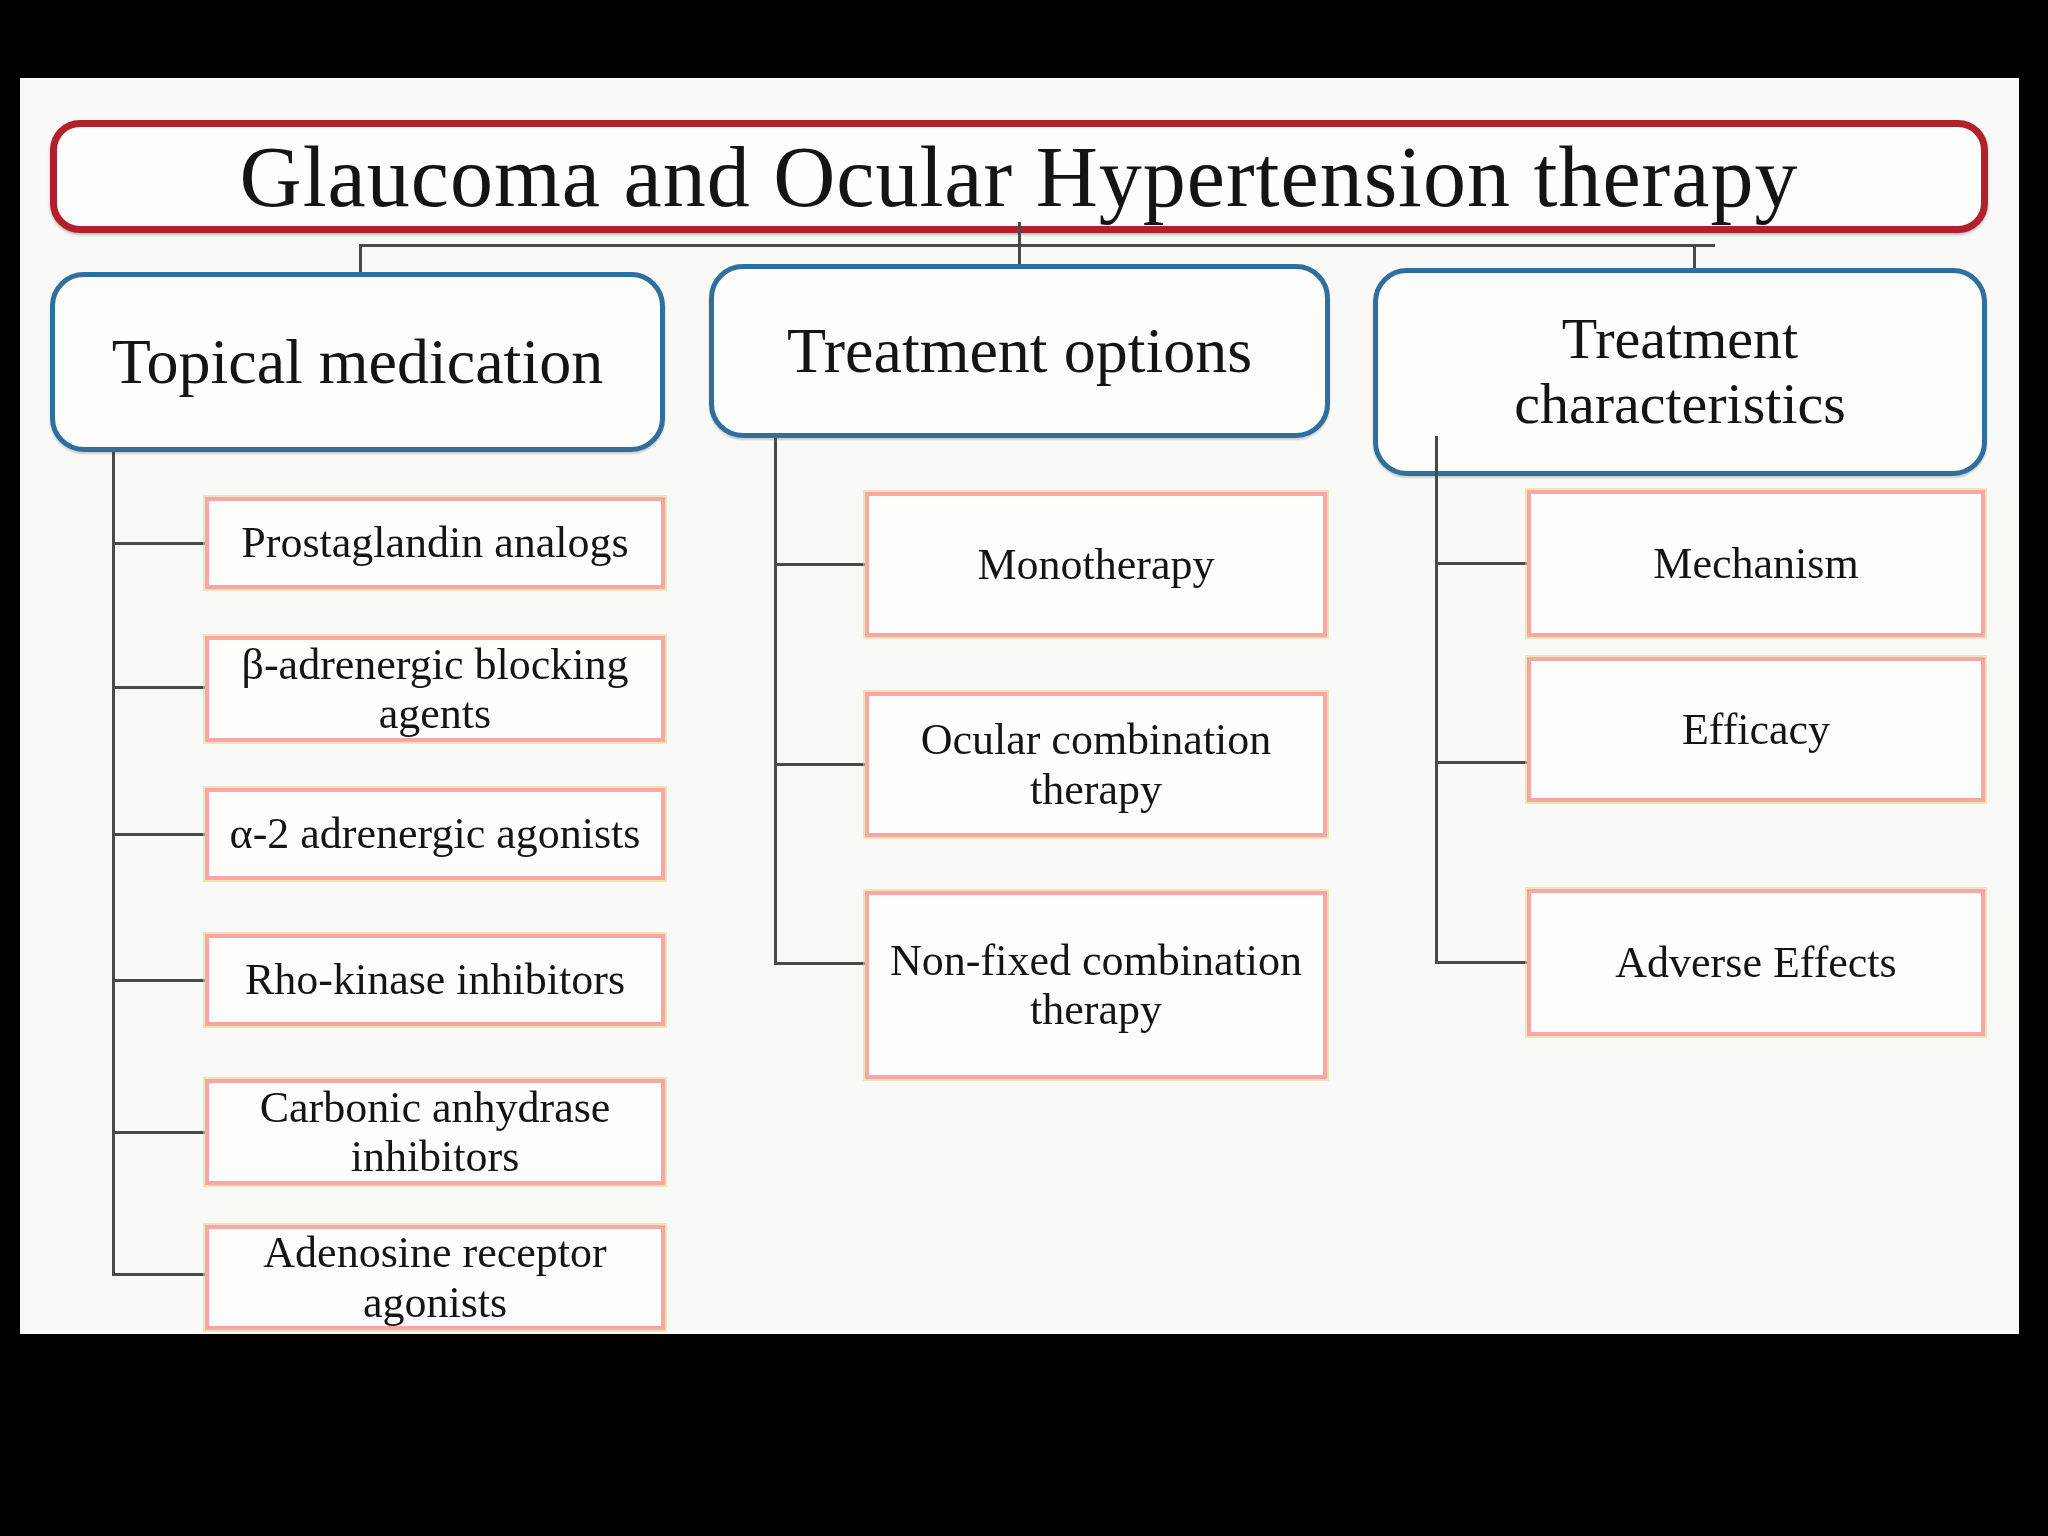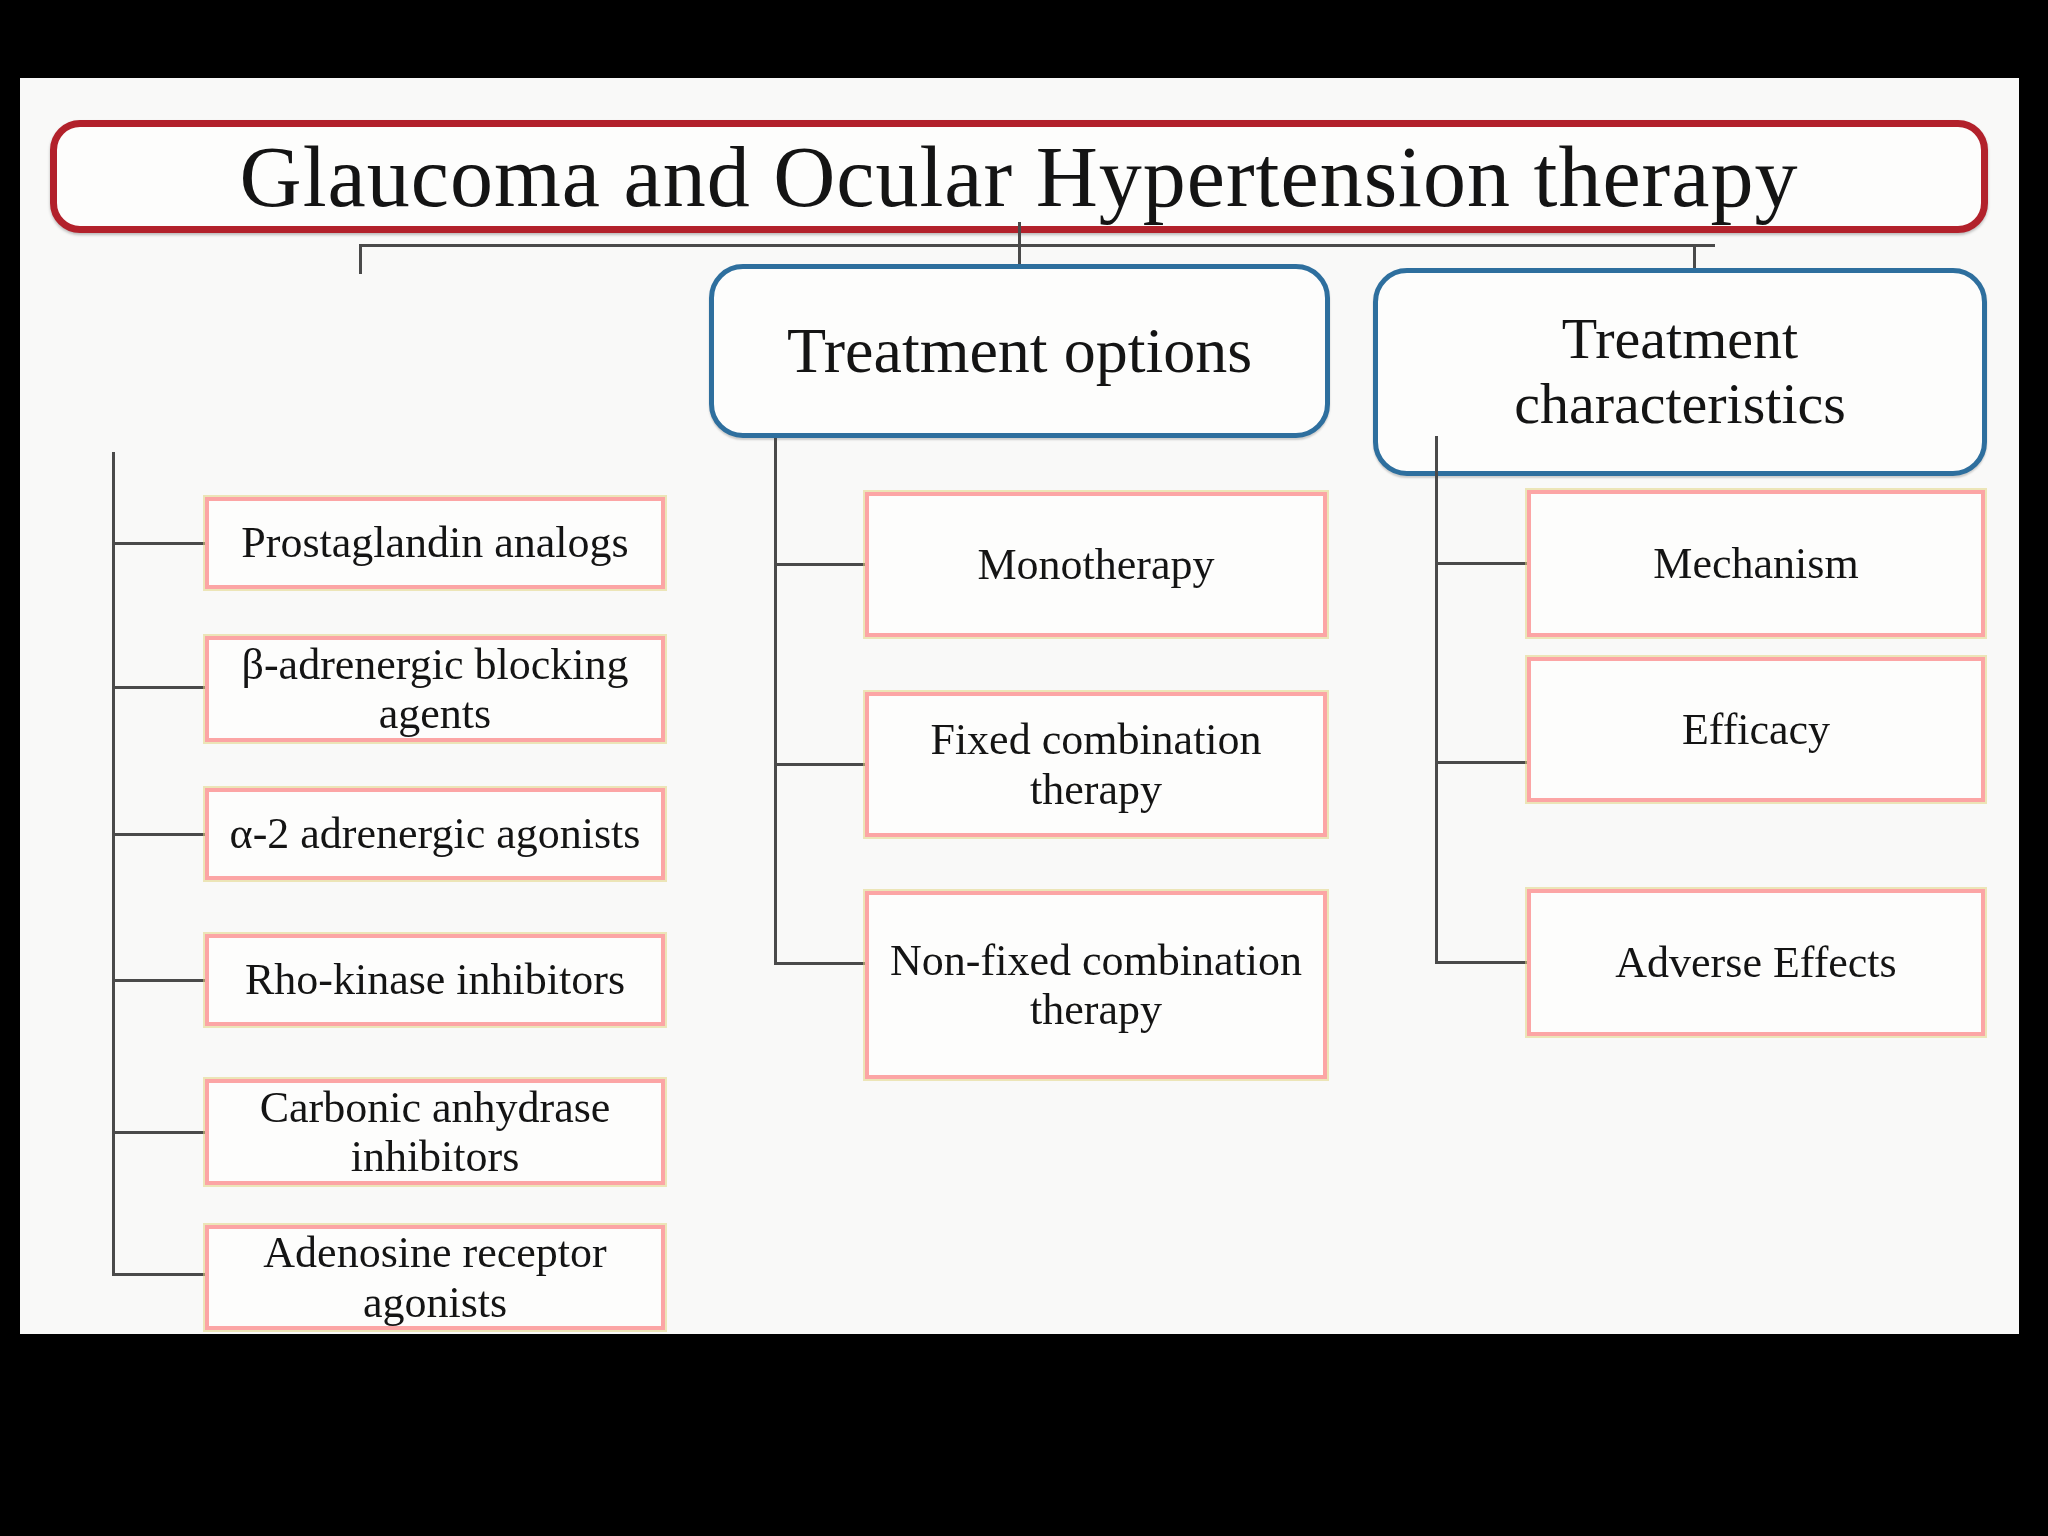--- a/index.html
+++ b/index.html
@@ -58,20 +58,23 @@
 
     <div class="box title-box" style="left:30px;top:42px;width:1938px;height:113px;">
       <span>Glaucoma and Ocular Hypertension therapy</span>
     </div>
 
     <div class="line" style="left:998px;top:144px;width:3px;height:122px;"></div>
     <div class="line" style="left:339px;top:166px;width:1356px;height:3px;"></div>
     <div class="line" style="left:339px;top:166px;width:3px;height:30px;"></div>
     <div class="line" style="left:1673px;top:166px;width:3px;height:26px;"></div>
 
+    <div class="box header-box" style="left:30px;top:194px;width:615px;height:180px;">
+      <span>Topical medication</span>
+    </div>
     <div class="box header-box" style="left:689px;top:186px;width:621px;height:174px;">
       <span>Treatment options</span>
     </div>
     <div class="box header-box two-line" style="left:1353px;top:190px;width:614px;height:208px;">
       <span style="display:inline-block;max-width:480px;">Treatment characteristics</span>
     </div>
 
     <div class="line" style="left:92px;top:374px;width:3px;height:823px;"></div>
     <div class="line" style="left:92px;top:464px;width:93px;height:3px;"></div>
     <div class="line" style="left:92px;top:608px;width:93px;height:3px;"></div>
@@ -101,21 +104,21 @@
 
     <div class="line" style="left:754px;top:360px;width:3px;height:527px;"></div>
     <div class="line" style="left:754px;top:485px;width:91px;height:3px;"></div>
     <div class="line" style="left:754px;top:685px;width:91px;height:3px;"></div>
     <div class="line" style="left:754px;top:884px;width:91px;height:3px;"></div>
 
     <div class="box item-box" style="left:845px;top:414px;width:462px;height:145px;">
       <span>Monotherapy</span>
     </div>
     <div class="box item-box" style="left:845px;top:614px;width:462px;height:145px;">
-      <span style="display:inline-block;max-width:360px;">Fixed combination therapy</span>
+      <span style="display:inline-block;max-width:360px;">Ocular combination therapy</span>
     </div>
     <div class="box item-box" style="left:845px;top:813px;width:462px;height:188px;">
       <span style="display:inline-block;max-width:440px;">Non-fixed combination therapy</span>
     </div>
 
     <div class="line" style="left:1415px;top:358px;width:3px;height:527px;"></div>
     <div class="line" style="left:1415px;top:484px;width:92px;height:3px;"></div>
     <div class="line" style="left:1415px;top:683px;width:92px;height:3px;"></div>
     <div class="line" style="left:1415px;top:883px;width:92px;height:3px;"></div>
 

